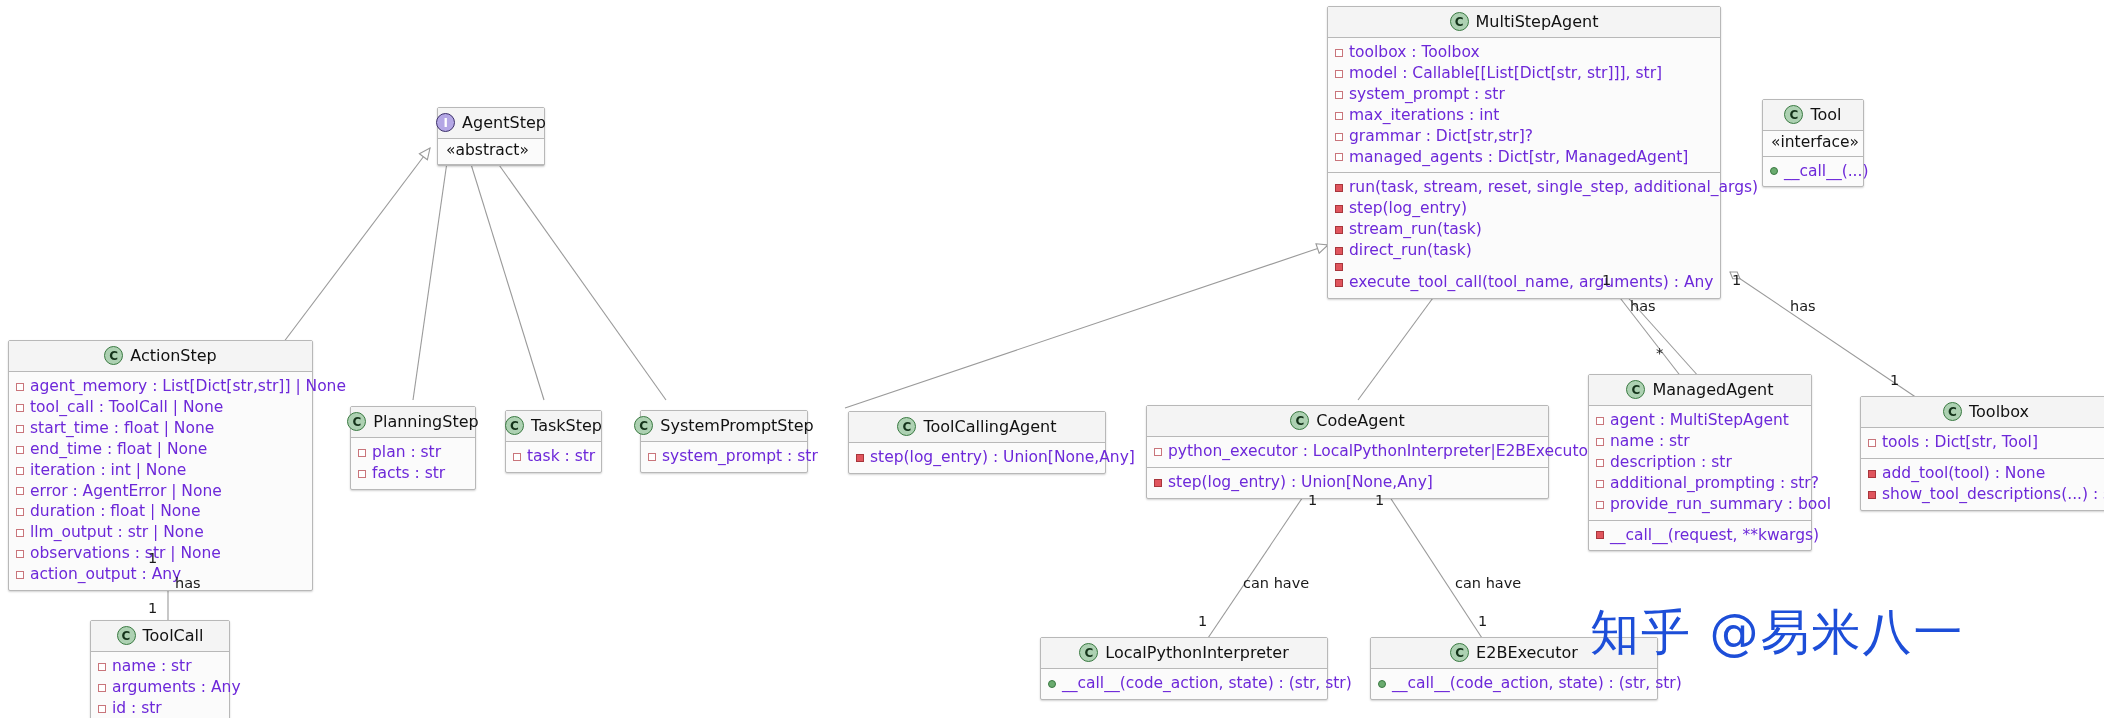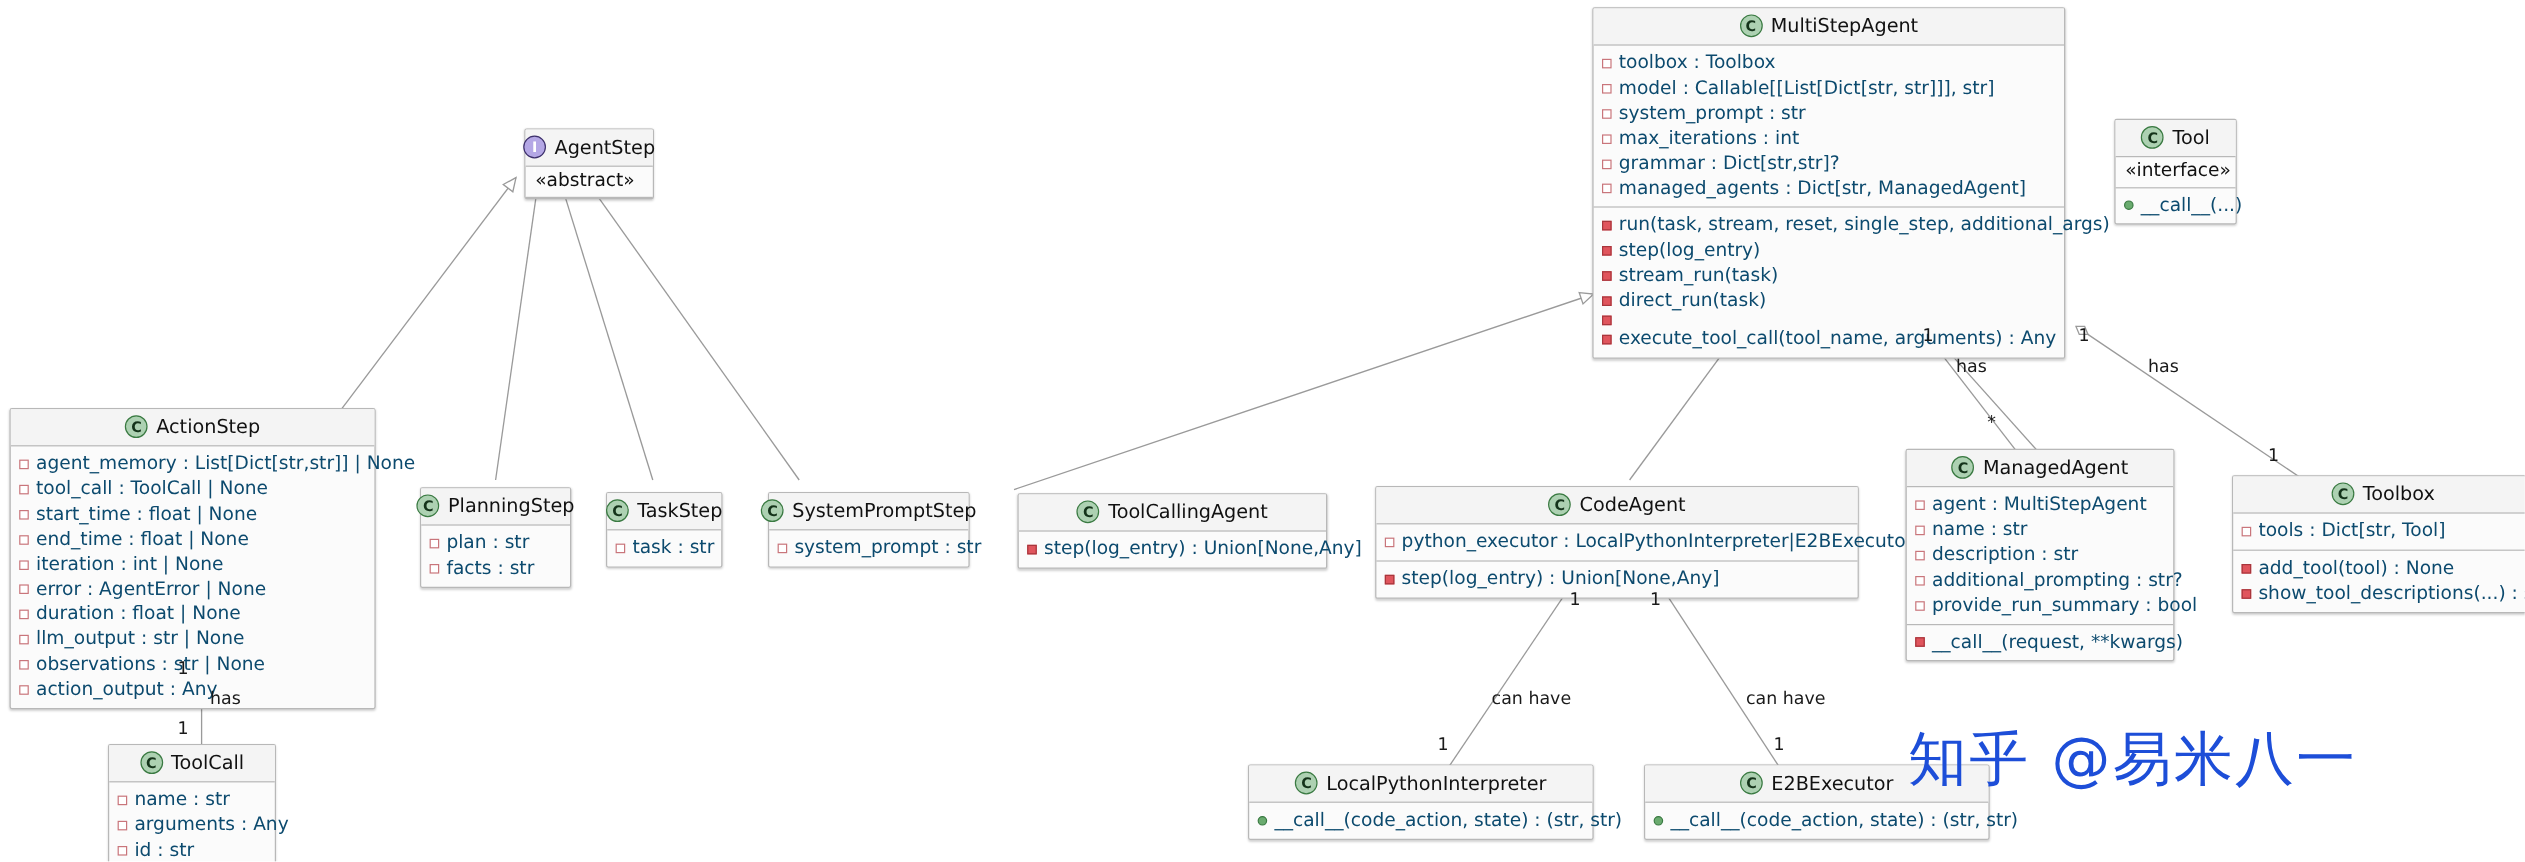--- a/index.html
+++ b/index.html
@@ -94,21 +94,21 @@
   }
   .mark.meth-priv {
     background: #e0555d;
     border: 1.2px solid #a8363c;
   }
   .mark.meth-pub {
     background: #6aab6f;
     border: 1.2px solid #3a7a42;
     border-radius: 50%;
   }
-  .memtext { font-size: 15.5px; color: #0c4a6e; }
+  .memtext { font-size: 15.5px; color: #6d28d9; }
   .edge-label {
     position: absolute;
     font-size: 14.5px;
     color: #1a1a1a;
     white-space: nowrap;
     background: transparent;
   }
   .mult {
     position: absolute;
     font-size: 14.5px;

